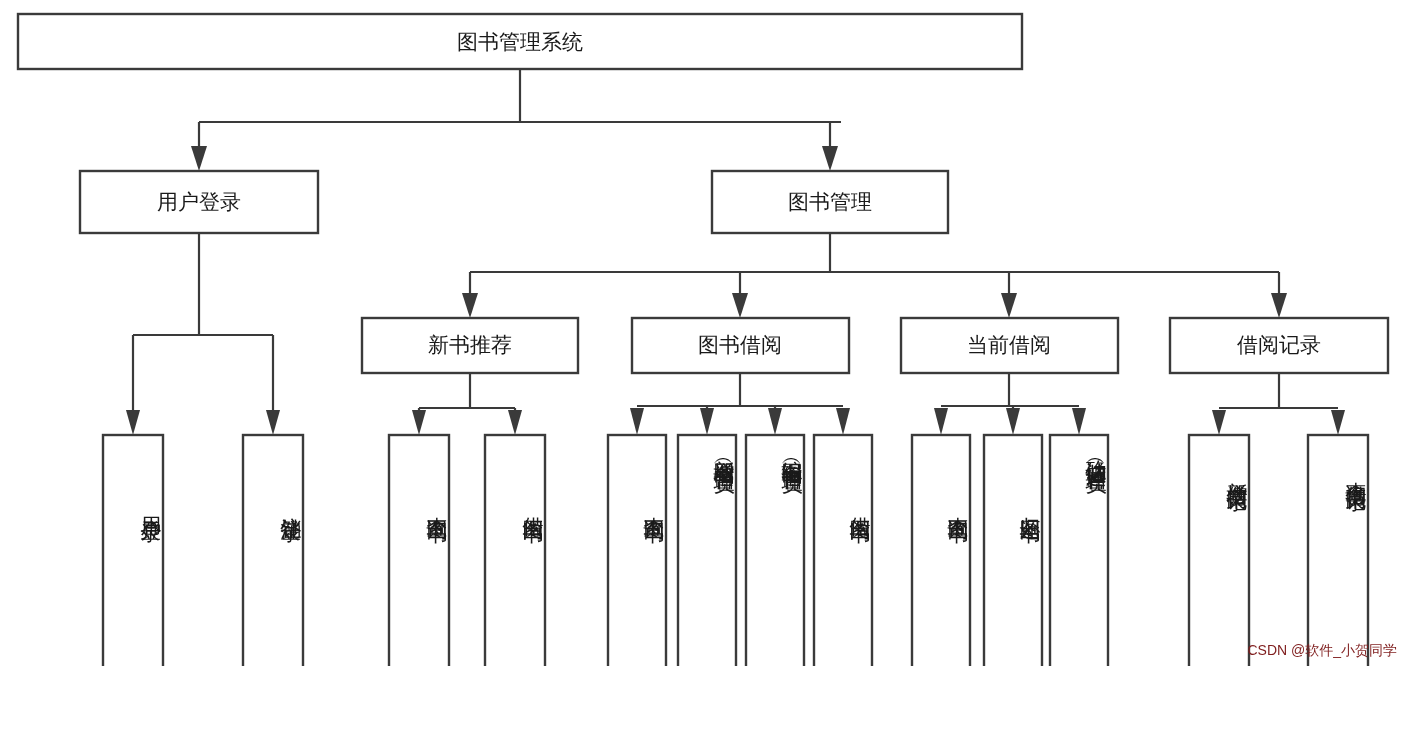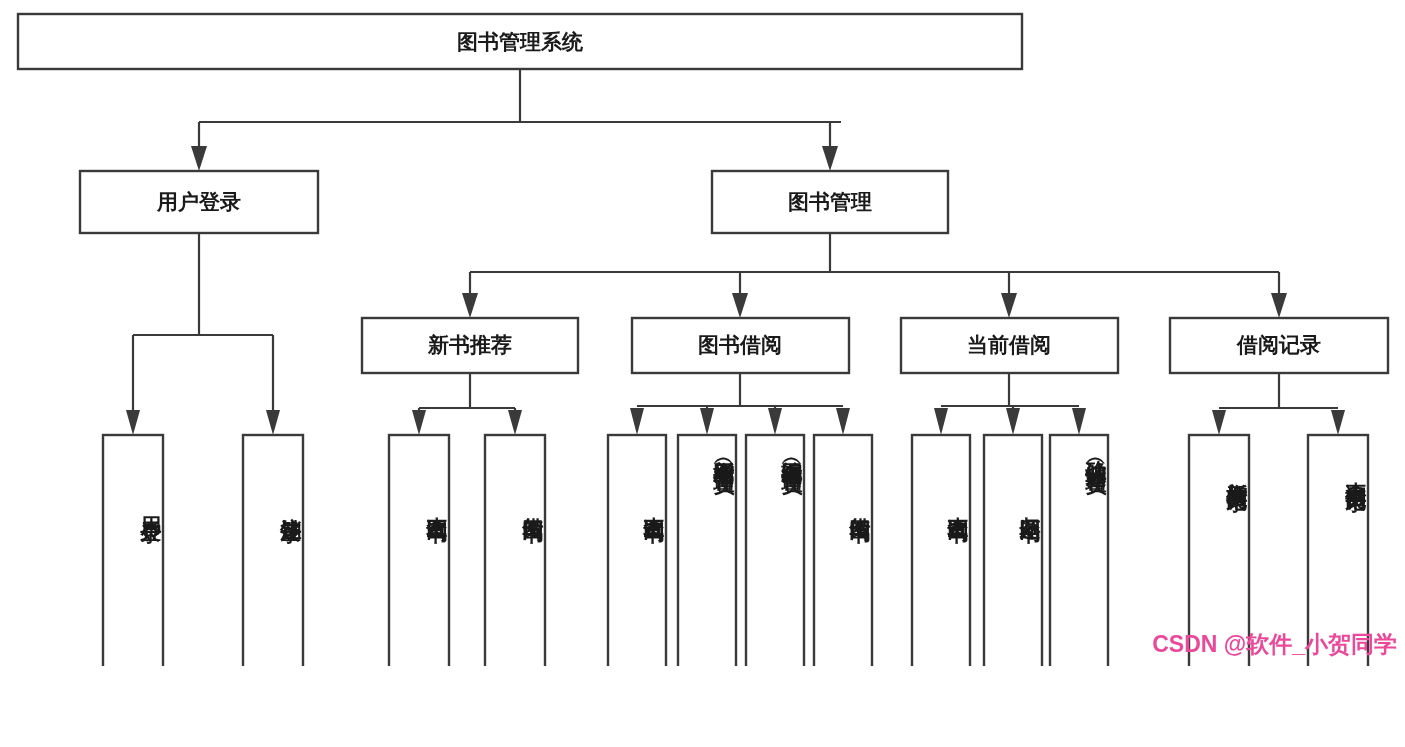--- a/index.html
+++ b/index.html
@@ -9,21 +9,20 @@
   }
   body {
     font-family: "Liberation Sans", "DejaVu Sans", sans-serif;
   }
   #diagram-root {
     position: relative;
     width: 1405px;
     height: 666px;
     background: #ffffff;
     overflow: hidden;
-    font-weight: bold;
   }
   svg.tree-canvas {
     position: absolute;
     left: 0;
     top: 0;
     width: 1405px;
     height: 747px;
     display: block;
   }
   .node-box {
@@ -58,22 +57,22 @@
     letter-spacing: 2px;
     white-space: nowrap;
     text-align: center;
     pointer-events: none;
   }
   .watermark {
     position: absolute;
     right: 8px;
     bottom: 6px;
     font-family: "Liberation Sans", "DejaVu Sans", sans-serif;
-    font-size: 23px;
-    color: #ec4899;
+    font-size: 14px;
+    color: #7f1d1d;
     white-space: nowrap;
   }
 </style>
 </head>
 <body>
 
 <div id="diagram-root">
 
   <svg class="tree-canvas" viewBox="0 0 1405 747" xmlns="http://www.w3.org/2000/svg">
 

